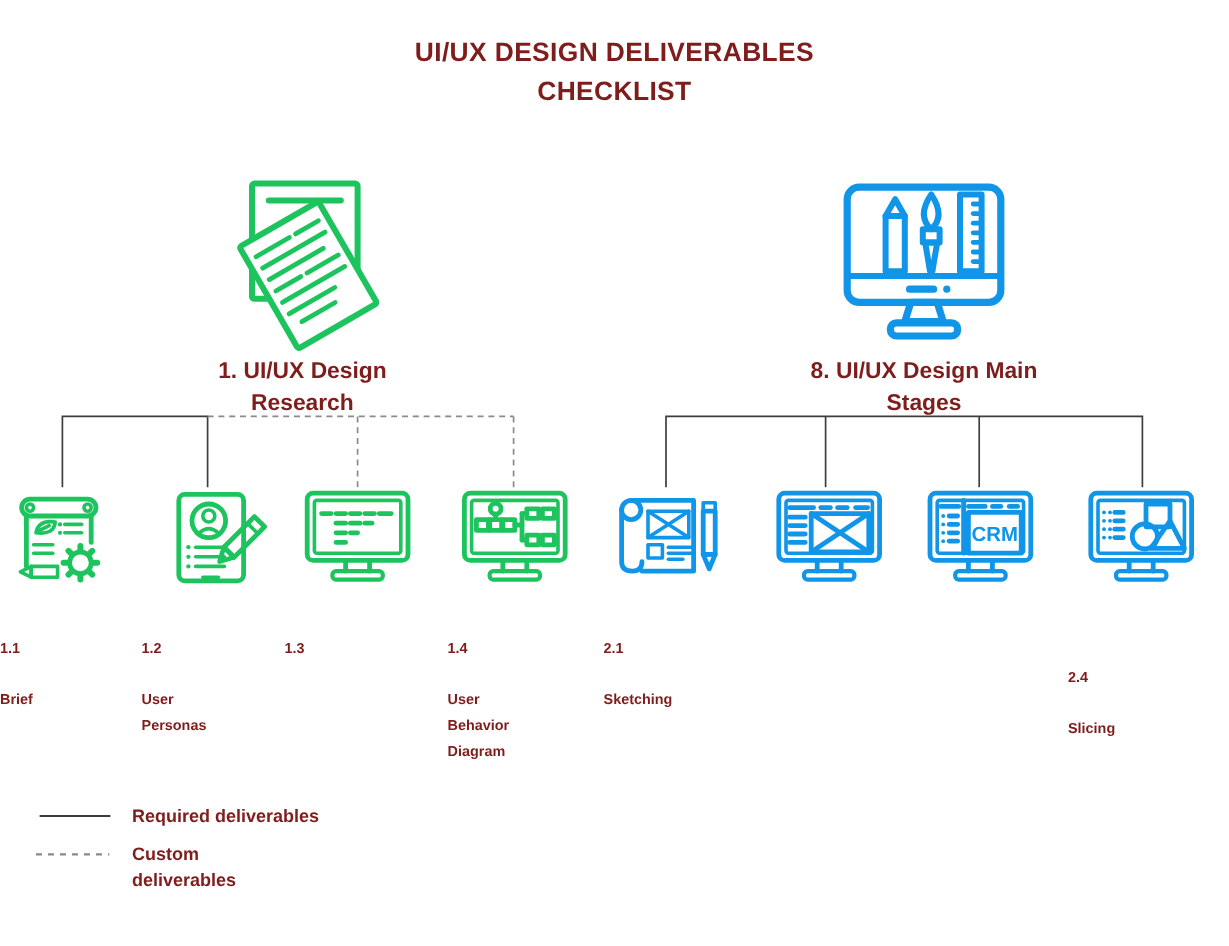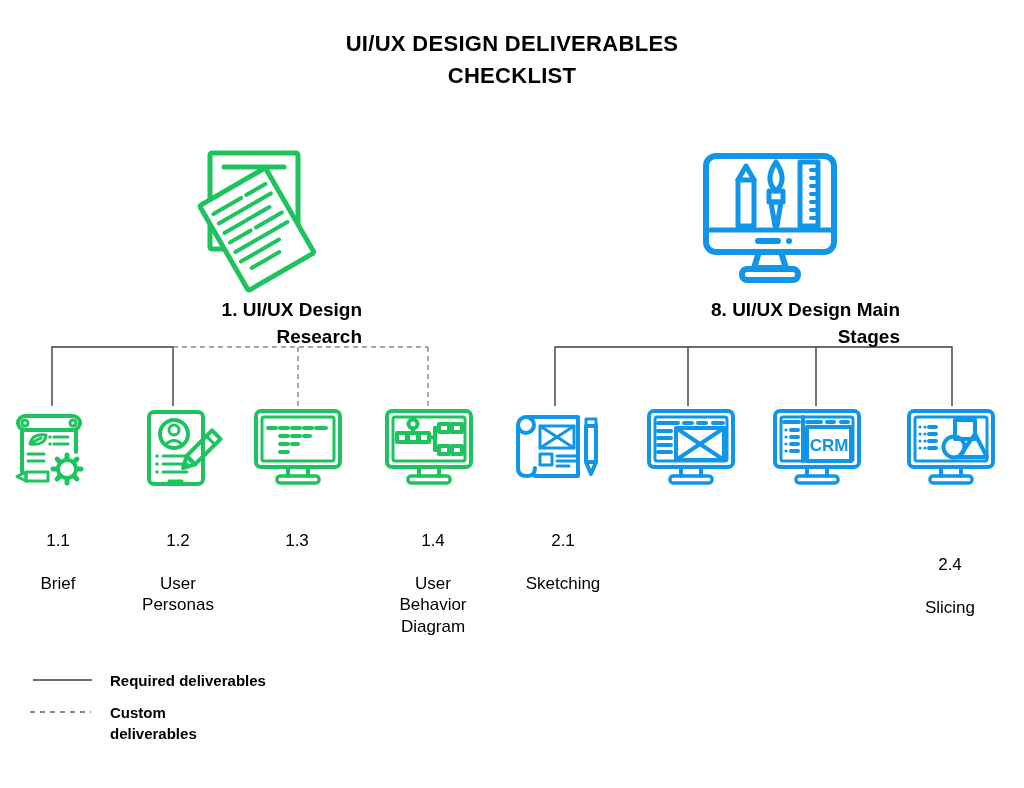--- a/index.html
+++ b/index.html
@@ -1,22 +1,22 @@
 <!DOCTYPE html>
 <html style="--green: #1dc45e; --blue: #1095e8; --line-solid: #3d3d3d; --line-dashed: #8a8a8a;"><head>
 <meta charset="utf-8">
 <style>
   html,body{margin:0;padding:0;background:#fff;}
   .canvas{position:relative;width:1024px;height:788px;background:#fff;overflow:hidden;
-          font-family:"Liberation Sans",sans-serif;color:#000000;}
+          font-family:"Liberation Sans",sans-serif;color:#7f1d1d;}
   .abs{position:absolute;}
   .title{top:28px;left:0;width:1024px;text-align:center;font-size:22px;font-weight:700;
          line-height:32px;white-space:pre-line;letter-spacing:.3px;}
-  .heading{font-size:19px;font-weight:700;line-height:27px;text-align:right;white-space:pre-line;}
-  .item-label{font-size:17px;font-weight:400;line-height:21.5px;text-align:center;white-space:pre-line;}
+  .heading{font-size:19px;font-weight:700;line-height:27px;text-align:center;white-space:pre-line;}
+  .item-label{font-size:12px;font-weight:700;line-height:21.5px;white-space:pre-line;}
   .legend-label{font-size:15px;font-weight:700;line-height:21px;white-space:pre-line;}
   svg{overflow:visible;display:block;}
   .connectors{top:0;left:0;pointer-events:none;}
   .csolid{stroke:var(--line-solid);stroke-width:1.4;fill:none;}
   .cdash{stroke:var(--line-dashed);stroke-width:1.4;fill:none;stroke-dasharray:5 4;}
   
   .gi *{stroke:var(--green);fill:none;stroke-width:4;stroke-linecap:round;stroke-linejoin:round;}
   .bi *{stroke:var(--blue);fill:none;stroke-width:4;stroke-linecap:round;stroke-linejoin:round;}
   .w3{stroke-width:3;} .w35{stroke-width:3.5;} .w5{stroke-width:5;}
   .w6{stroke-width:6;} .sq{stroke-linecap:butt;}

